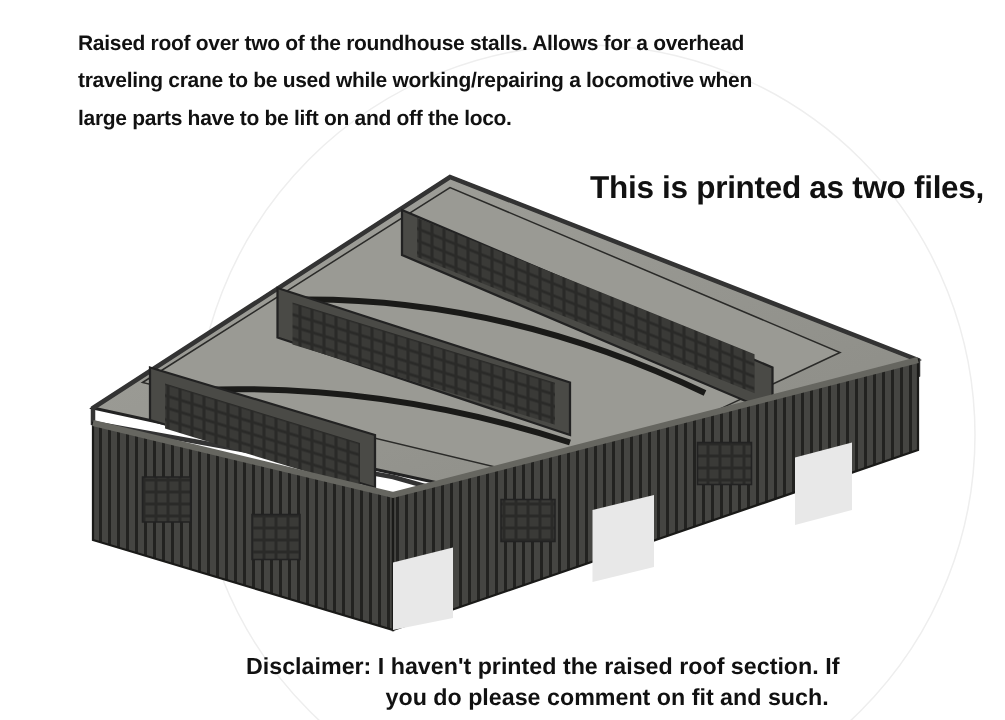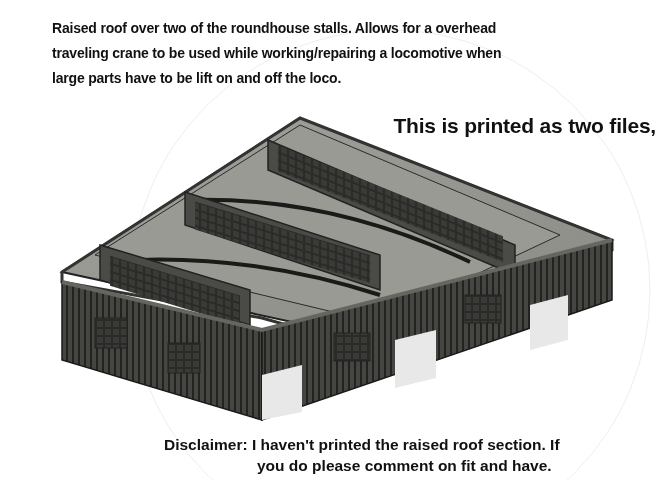--- a/index.html
+++ b/index.html
@@ -73,14 +73,14 @@
   <span>traveling crane to be used while working/repairing a locomotive when</span><br>
   <span>large parts have to be lift on and off the loco.</span>
 </div>
 
 <div class="caption" id="right-caption">
   <span>This is printed as two files,</span><br>
 </div>
 
 <div class="caption" id="bottom-caption">
   <span>Disclaimer:  I haven't printed the raised roof section.  If</span>
-  <span class="l2">you do please comment on fit and have.</span>
+  <span class="l2">you do please comment on fit and such.</span>
 </div>
 
 </body></html>

